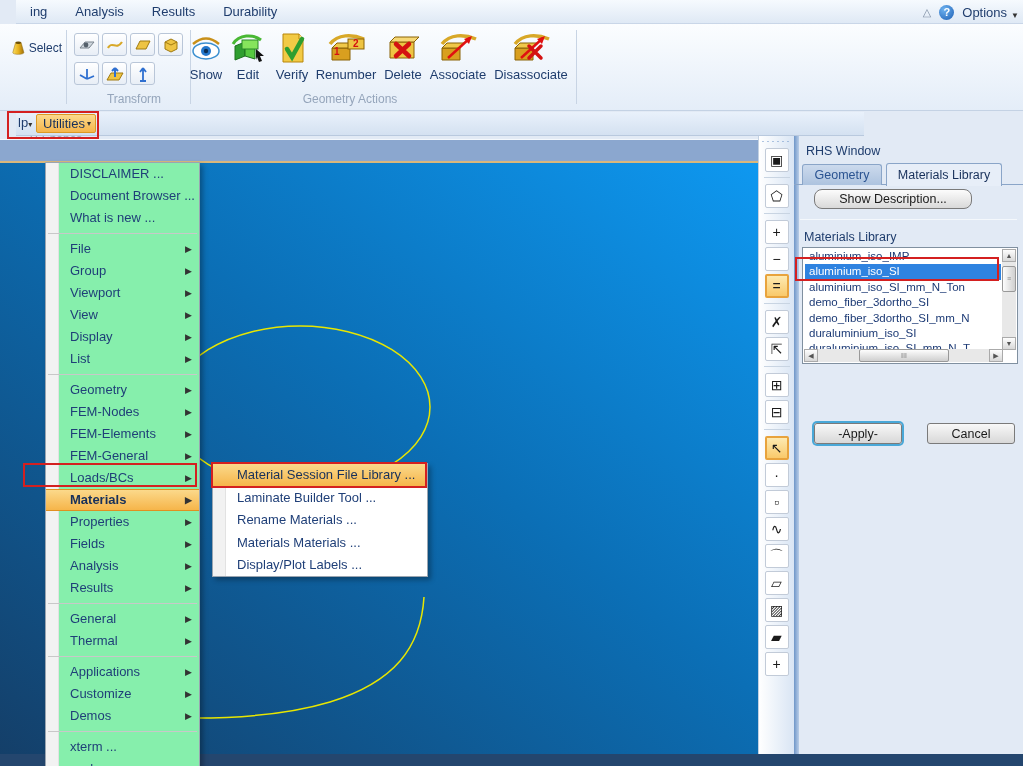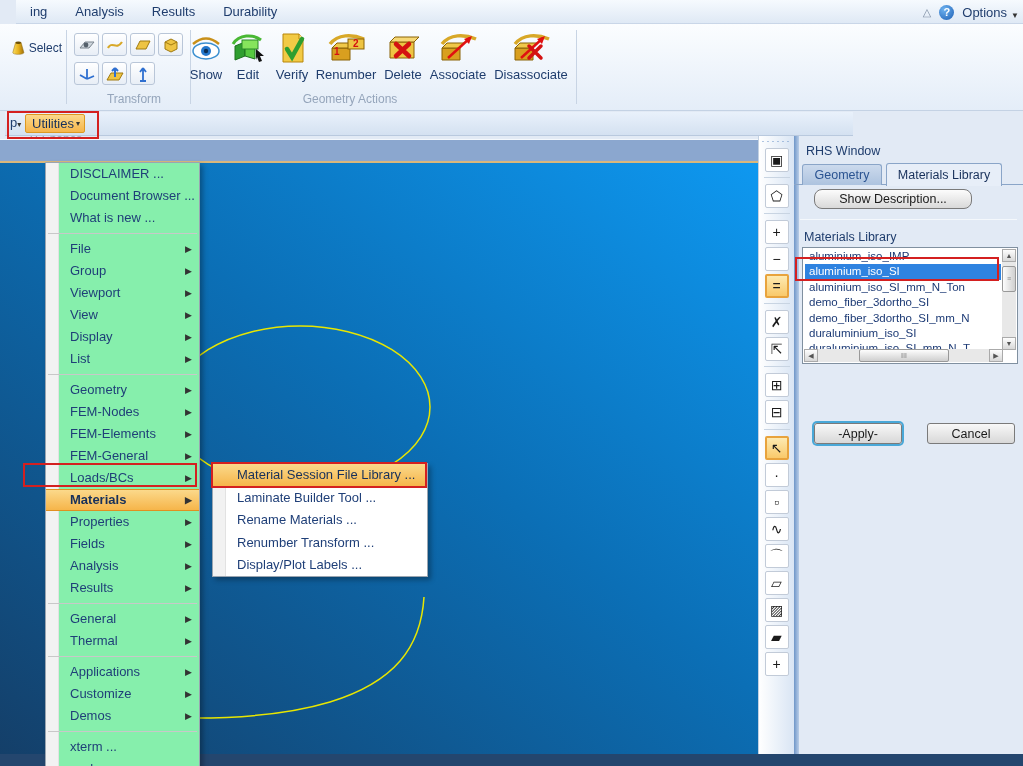--- a/index.html
+++ b/index.html
@@ -23,21 +23,21 @@
   .ribbon { position:absolute; left:0; top:24px; width:1023px; height:87px;
             background:linear-gradient(#fbfdff,#e4edf8); border-bottom:1px solid #c4d2e4; }
   .vsep { position:absolute; top:6px; width:1px; height:74px; background:#c8d4e4; }
   .gl { position:absolute; top:68px; font-size:12px; color:#95a5bb; text-align:center; }
   .bigbtn { position:absolute; display:flex; flex-direction:row; align-items:center; gap:2px; font-size:12px; }
   .minibtn { position:absolute; width:25px; height:23px; background:linear-gradient(#ffffff,#e8eef6);
              border:1px solid #b9c6d8; border-radius:3px; display:flex; align-items:center; justify-content:center; }
   .act { position:absolute; display:flex; flex-direction:column; align-items:center; gap:1px; font-size:13px; }
 
   
-  .utilbar { position:absolute; left:5px; top:112px; width:848px; height:24px;
+  .utilbar { position:absolute; left:16px; top:112px; width:848px; height:24px;
              background:linear-gradient(#e9f1fb,#d4e1f1); border-bottom:1px solid #b9c9de; font-size:13px; }
   .lp { position:absolute; left:2px; top:3px; color:#1f3d6d; }
   .utilbtn { position:absolute; left:20px; top:2px; height:19px; padding:0 4px 0 6px;
              background:linear-gradient(#fbd98b,#f6b54a); border:1px solid #dd9922; border-radius:2px;
              display:flex; align-items:center; gap:2px; color:#17305a; }
   .dn { font-size:8px; color:#333; }
 
   
   .viewport { position:absolute; left:0; top:136px; width:758px; height:619px; }
   .vp-title { position:absolute; left:0; top:3px; width:758px; height:22px; background:#8ba7cf; border-top:1px solid #f4f8fc; }
@@ -382,21 +382,21 @@
         <div class="mi">xcalc ...</div>
       </div>
   </div>
 
   <div class="submenu">
     <div class="gutter"></div>
     <div id="submenuitems">
         <div class="smi hl">Material Session File Library ...</div>
         <div class="smi">Laminate Builder Tool ...</div>
         <div class="smi">Rename Materials ...</div>
-        <div class="smi">Renumber Transform ...</div>
+        <div class="smi">Materials Materials ...</div>
         <div class="smi">Display/Plot Labels ...</div>
       </div>
   </div>
 
   <div class="statusbar"></div>
 
   <div class="anno a-util"></div>
   <div class="anno a-mat"></div>
   <div class="anno a-sub"></div>
   <div class="anno a-list"></div>

